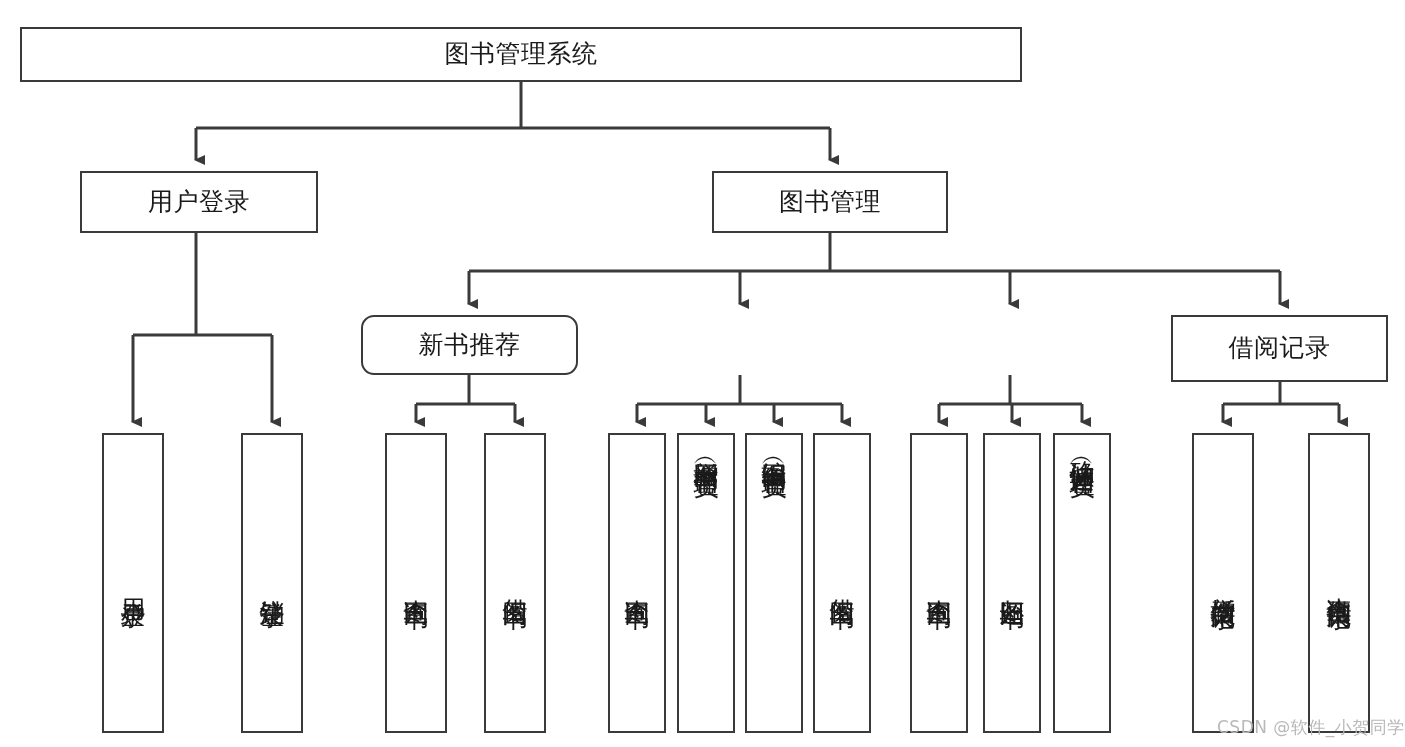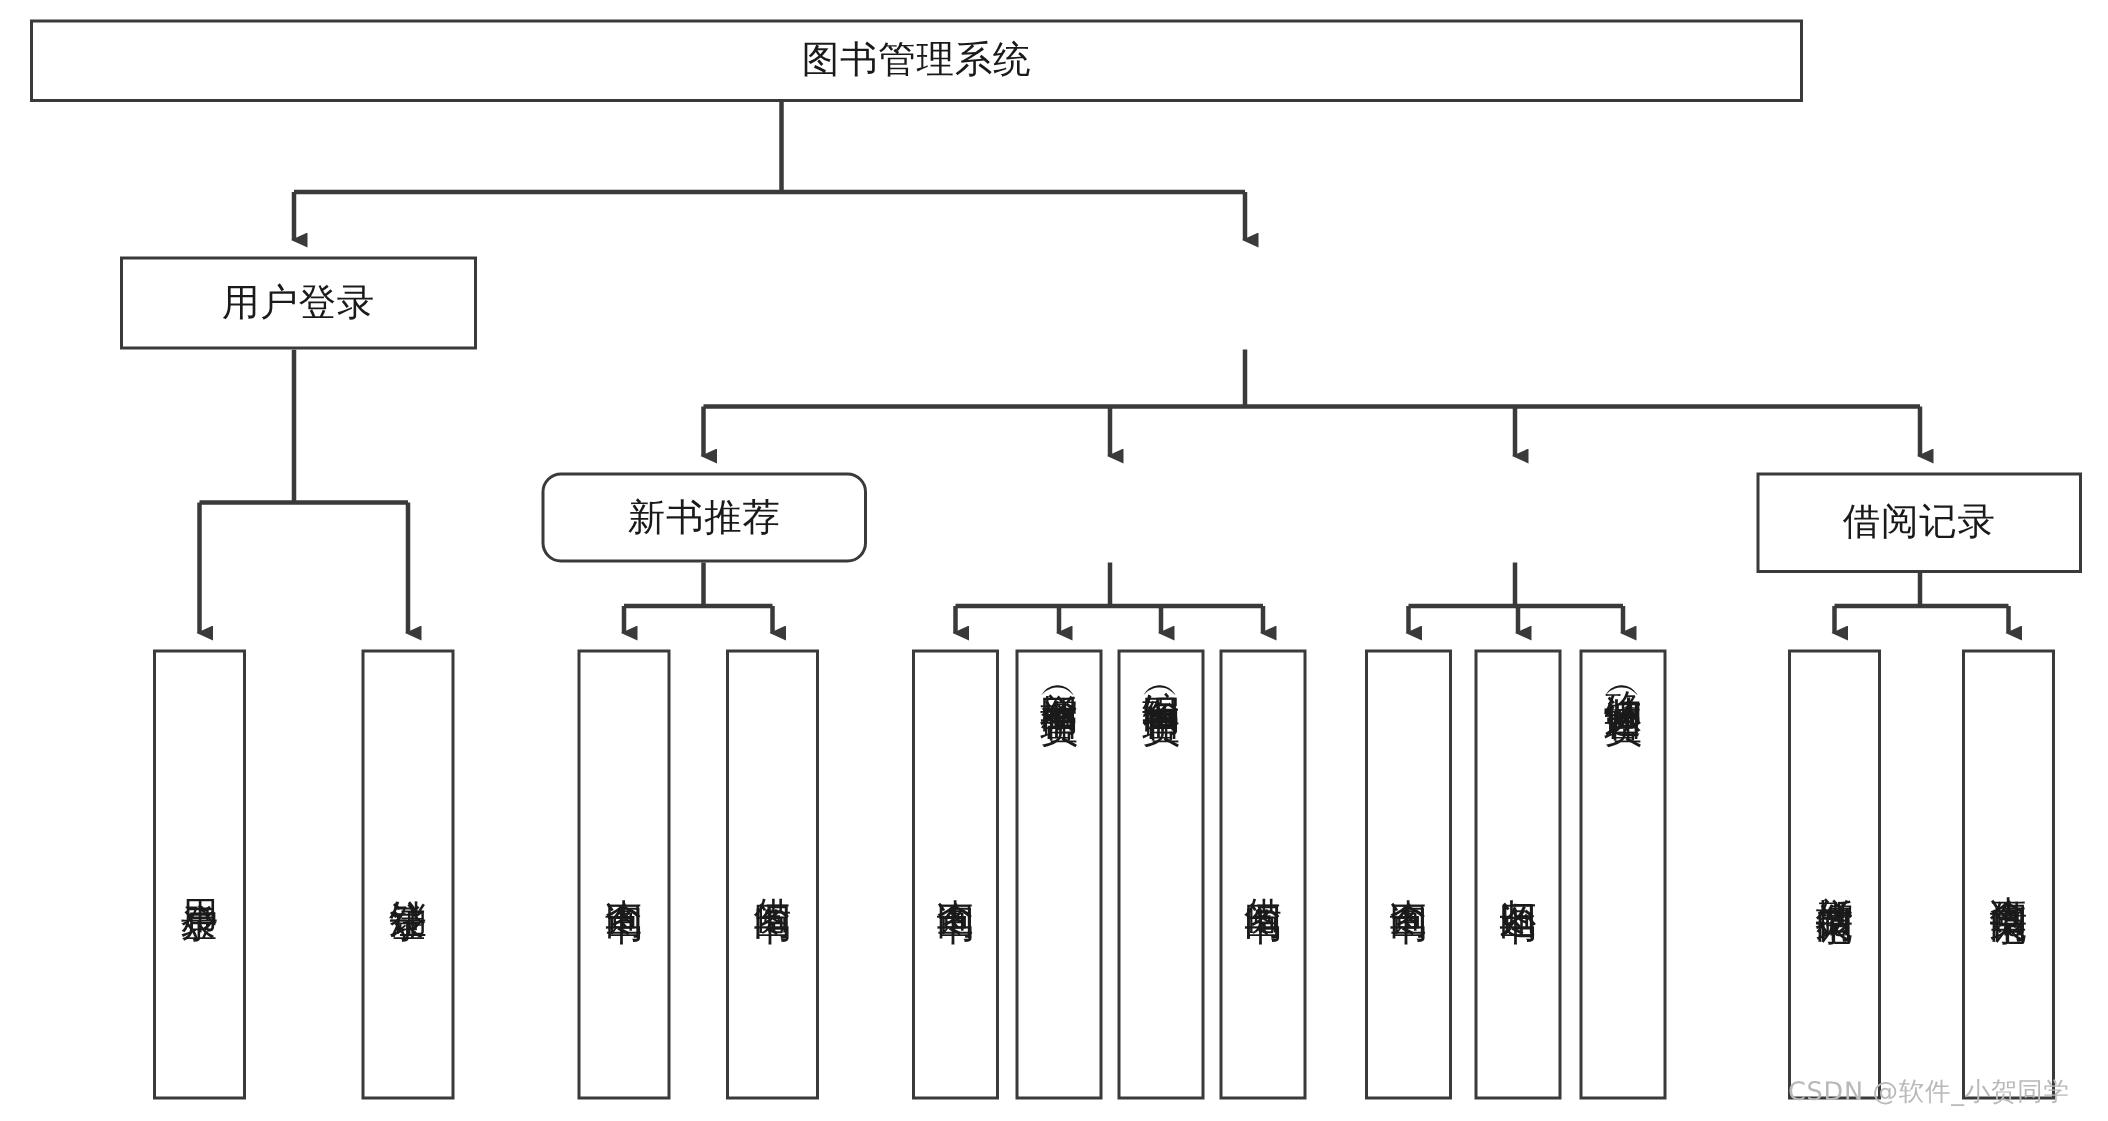--- a/index.html
+++ b/index.html
@@ -123,26 +123,29 @@
       <path d="M1012,404 L1012,422" marker-end="url(#arrow)"></path>
       <path d="M1082,404 L1082,422" marker-end="url(#arrow)"></path>
 
       <path d="M1280,375 L1280,404"></path>
       <path d="M1223,404 L1339,404"></path>
       <path d="M1223,404 L1223,422" marker-end="url(#arrow)"></path>
       <path d="M1339,404 L1339,422" marker-end="url(#arrow)"></path>
     </g>
   </svg>
 
-  <div class="node horiz root" style="left:20px; top:13px; width:1182px; height:55px;">
+  <div class="node horiz root" style="left:20px; top:27px; width:1002px; height:55px;">
     <span class="label">图书管理系统</span>
   </div>
 
   <div class="node horiz" style="left:80px; top:171px; width:238px; height:62px;">
     <span class="label">用户登录</span>
+  </div>
+  <div class="node horiz" style="left:712px; top:171px; width:236px; height:62px;">
+    <span class="label">图书管理</span>
   </div>
 
   <div class="node horiz" style="left:361px; top:315px; width:217px; height:60px;border-radius:13px;">
     <span class="label">新书推荐</span>
   </div>
   <div class="node horiz" style="left:1171px; top:315px; width:217px; height:67px;">
     <span class="label">借阅记录</span>
   </div>
 
   <div class="node vert center" style="left:102px; top:433px; width:62px; height:300px;">
@@ -182,15 +185,15 @@
     <span class="label">确认归还（管理员）</span>
   </div>
 
   <div class="node vert center" style="left:1192px; top:433px; width:62px; height:300px;">
     <span class="label">新增借阅记录</span>
   </div>
   <div class="node vert center" style="left:1308px; top:433px; width:62px; height:300px;">
     <span class="label">查询借阅记录</span>
   </div>
 
-  <div class="watermark" style="left:1192px; top:716px;">CSDN @软件_小贺同学</div>
+  <div class="watermark" style="left:1192px; top:716px;padding-left:25px;">CSDN @软件_小贺同学</div>
 
 </div>
 
 </body></html>

